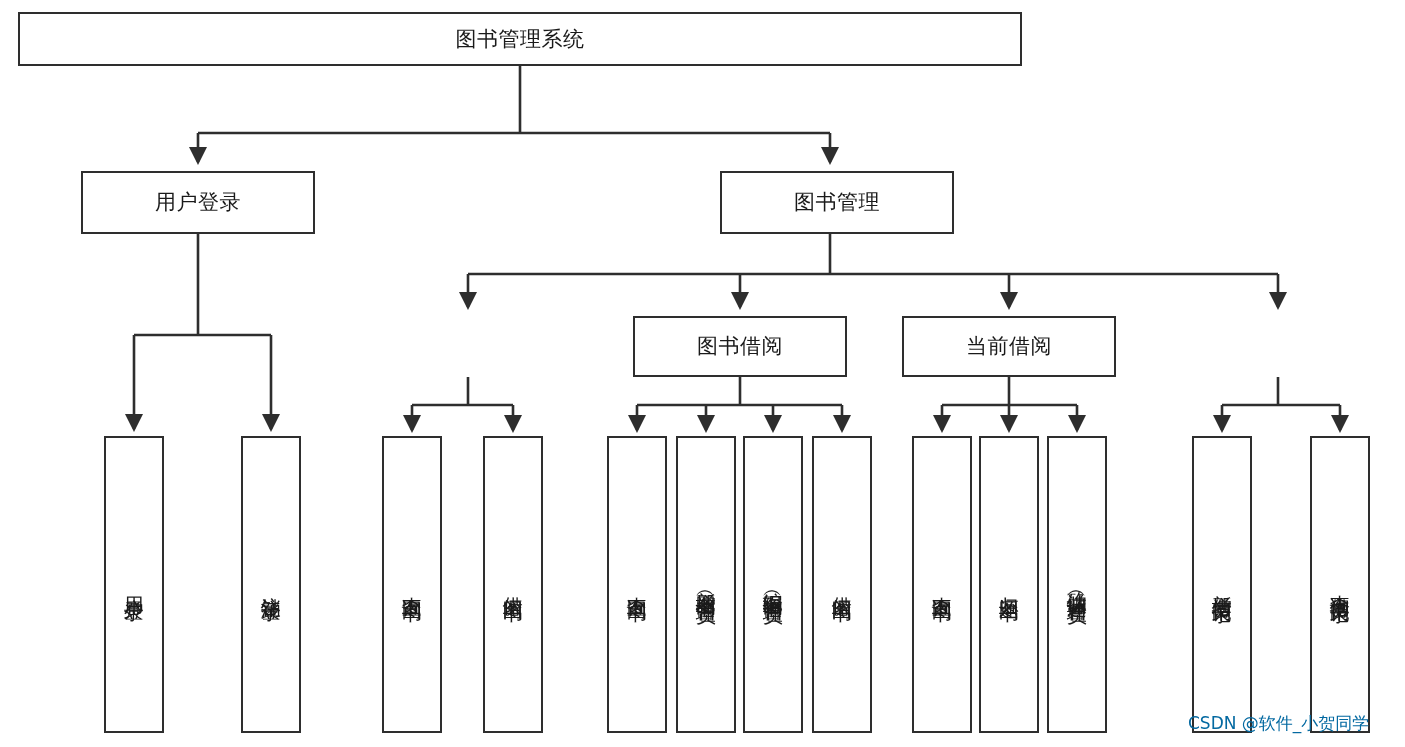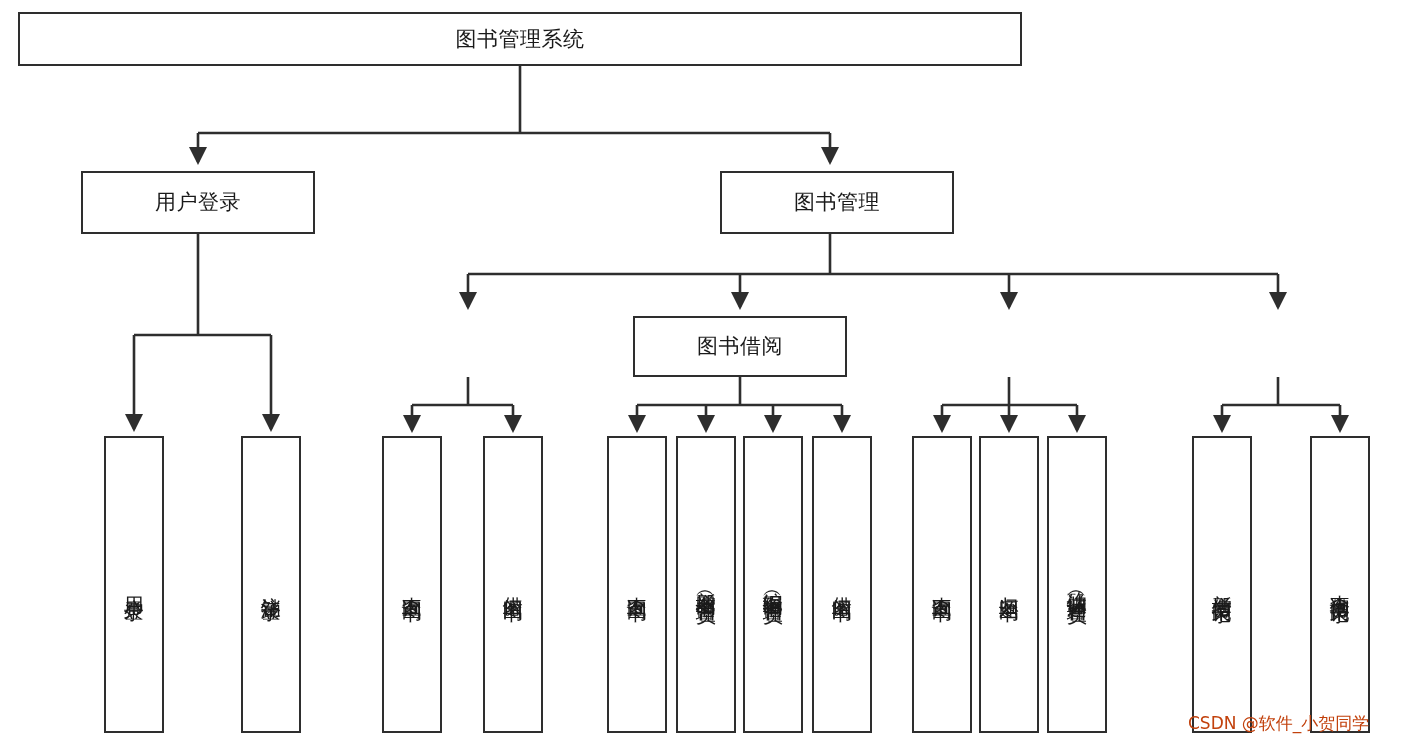--- a/index.html
+++ b/index.html
@@ -34,21 +34,21 @@
     text-orientation:upright;
     font-size:20px;
     line-height:1.12;
     letter-spacing:2px;
     white-space:nowrap;
   }
   #watermark{
     position:absolute;
     left:1188px;top:712px;
     font-size:17px;
-    color:#c2410c;
+    color:#0369a1;
     white-space:nowrap;
     font-family:"DejaVu Sans","Liberation Sans",sans-serif;
   }
 </style>
 </head>
 <body>
 
 <div id="stage">
 
   <svg class="edges" viewBox="0 0 1405 747" xmlns="http://www.w3.org/2000/svg">
@@ -108,20 +108,23 @@
   <div class="node horiz" style="left:81px;top:171px;width:234px;height:63px;">
     <span class="lbl">用户登录</span>
   </div>
   <div class="node horiz" style="left:720px;top:171px;width:234px;height:63px;">
     <span class="lbl">图书管理</span>
   </div>
 
   <div class="node horiz" style="left:633px;top:316px;width:214px;height:61px;">
     <span class="lbl">图书借阅</span>
   </div>
+  <div class="node horiz" style="left:902px;top:316px;width:214px;height:61px;">
+    <span class="lbl">当前借阅</span>
+  </div>
 
   <div class="node vert" style="left:104px;top:436px;width:60px;height:297px;">
     <span class="lbl">用户登录</span>
   </div>
   <div class="node vert" style="left:241px;top:436px;width:60px;height:297px;">
     <span class="lbl">注销登录</span>
   </div>
 
   <div class="node vert" style="left:382px;top:436px;width:60px;height:297px;">
     <span class="lbl">查询图书</span>

